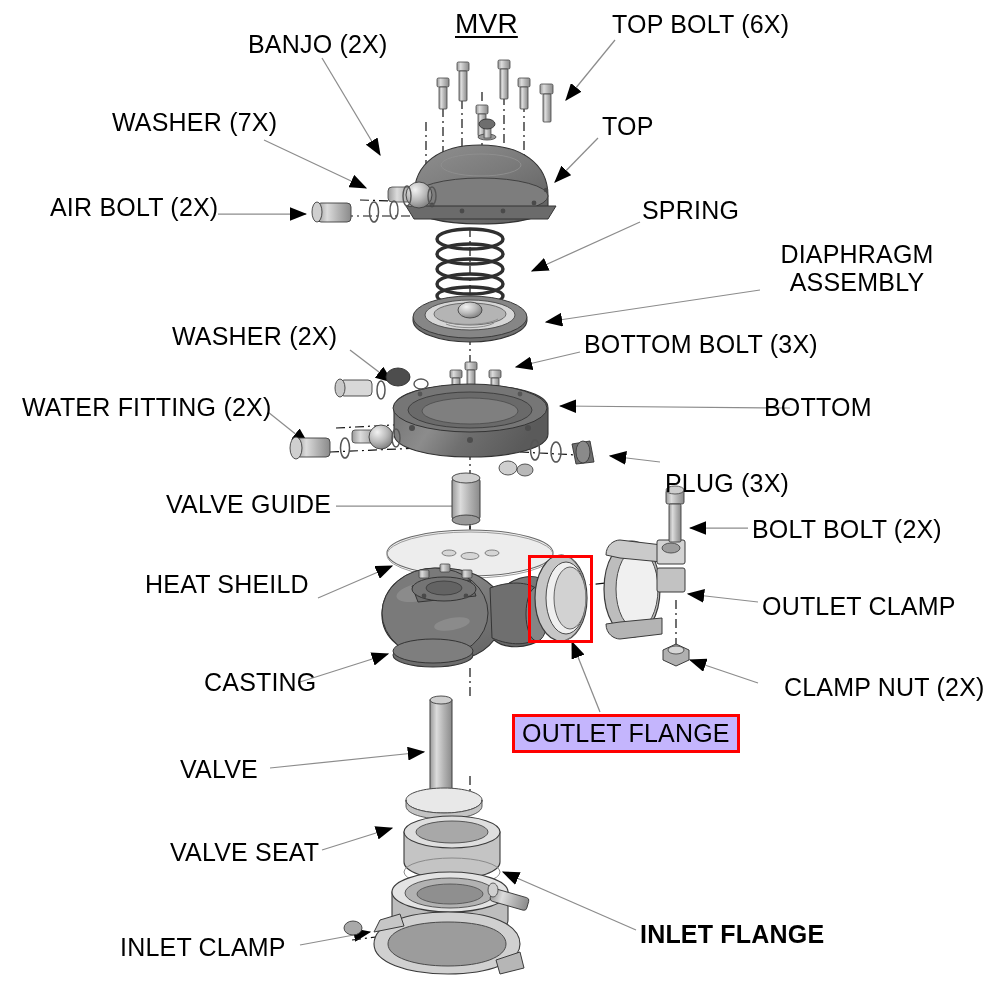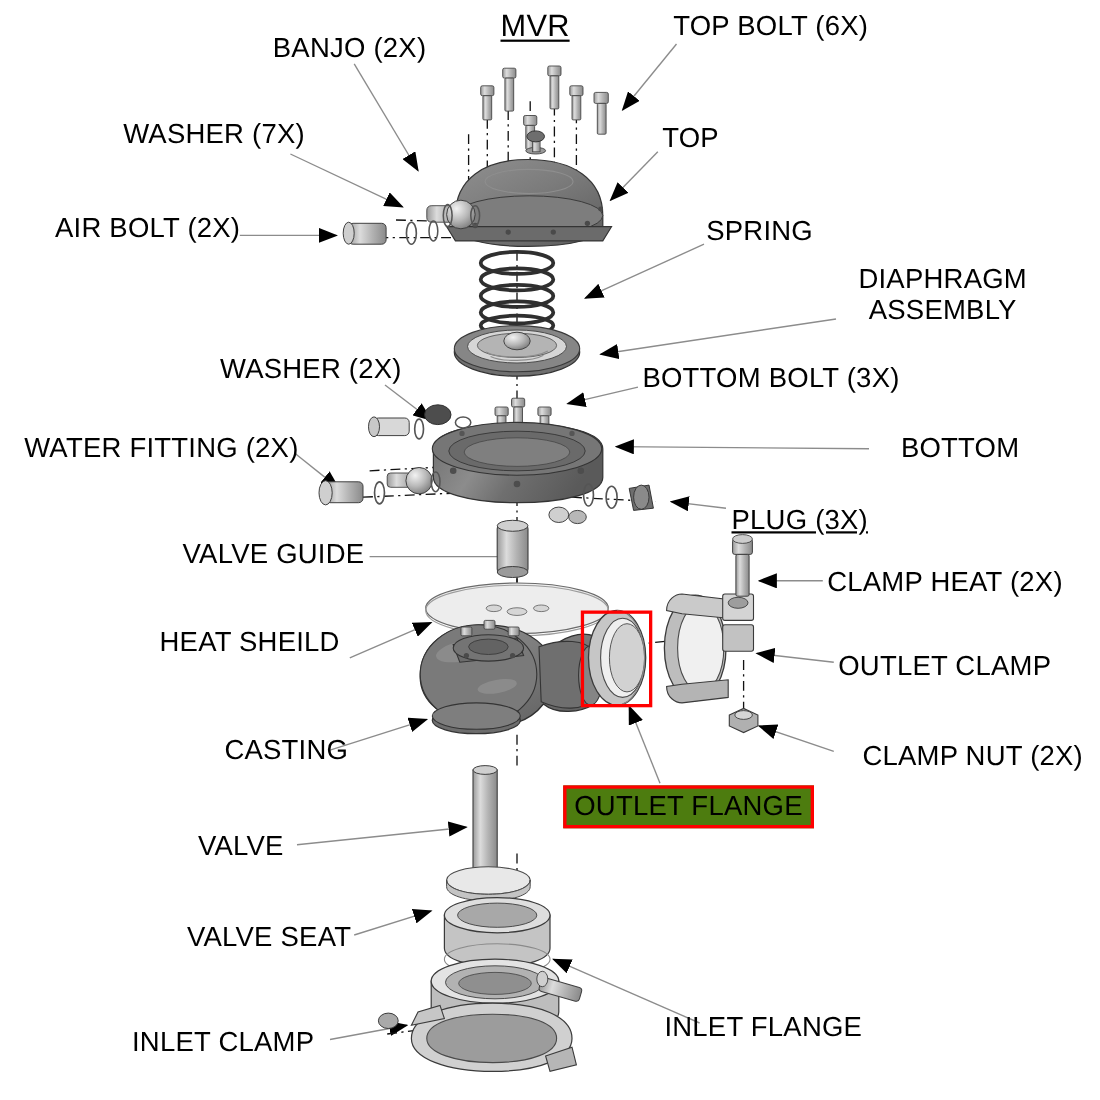--- a/index.html
+++ b/index.html
@@ -3,21 +3,21 @@
 <meta charset="utf-8">
 <style>
   html,body{margin:0;padding:0;background:#fff;}
   body{font-family:"Liberation Sans",sans-serif;}
   #stage{position:relative;width:1000px;height:1000px;background:#ffffff;overflow:hidden;}
   #artsvg{position:absolute;left:0;top:0;width:1000px;height:1000px;}
   .lbl{position:absolute;font-family:"Liberation Sans",sans-serif;font-size:25px;color:#000;
        white-space:nowrap;line-height:1.12;letter-spacing:.2px;}
   .lbl.two{white-space:normal;text-align:center;}
   .lbl.title{font-size:28px;text-decoration:underline;text-underline-offset:3px;}
-  .lbl.hl{border:3px solid #ff0000;padding:2px 7px 3px 7px;background:#4d7c0f;}
+  .lbl.hl{border:3px solid #ff0000;padding:2px 7px 3px 7px;background:#c4b5fd;}
 </style>
 </head>
 <body>
 
 <div id="stage">
 
   <svg id="artsvg" viewBox="0 0 1000 1000">
     <defs>
       <linearGradient id="gDark" x1="0" y1="0" x2="1" y2="0.3">
         <stop offset="0%" stop-color="#6d6d6d"></stop>
@@ -334,30 +334,30 @@
 
   <div id="labels">
       <div class="lbl title" style="left: 455px; top: 8px;">MVR</div>
       <div class="lbl" style="left: 612px; top: 10px;">TOP BOLT (6X)</div>
       <div class="lbl" style="left: 248px; top: 30px;">BANJO (2X)</div>
       <div class="lbl" style="left: 112px; top: 108px;">WASHER (7X)</div>
       <div class="lbl" style="left: 602px; top: 112px;">TOP</div>
       <div class="lbl" style="left: 50px; top: 193px;">AIR BOLT (2X)</div>
       <div class="lbl" style="left: 642px; top: 196px;">SPRING</div>
       <div class="lbl two" style="left: 762px; top: 240px; width: 190px;">DIAPHRAGM ASSEMBLY</div>
-      <div class="lbl" style="left: 172px; top: 322px; margin-left: 28px;">WASHER (2X)</div>
+      <div class="lbl" style="left: 172px; top: 322px;">WASHER (2X)</div>
       <div class="lbl" style="left: 584px; top: 330px;">BOTTOM BOLT (3X)</div>
       <div class="lbl" style="left: 22px; top: 393px;">WATER FITTING (2X)</div>
-      <div class="lbl" style="left: 819px; top: 393px;">BOTTOM</div>
-      <div class="lbl" style="left: 665px; top: 459px; text-decoration: underline;">PLUG (3X)</div>
+      <div class="lbl" style="left: 764px; top: 393px;">BOTTOM</div>
+      <div class="lbl" style="left: 665px; top: 469px;">PLUG (3X)</div>
       <div class="lbl" style="left: 166px; top: 490px;">VALVE GUIDE</div>
-      <div class="lbl" style="left: 752px; top: 515px;">CLAMP HEAT (2X)</div>
+      <div class="lbl" style="left: 752px; top: 515px;">BOLT BOLT (2X)</div>
       <div class="lbl" style="left: 145px; top: 570px;">HEAT SHEILD</div>
       <div class="lbl" style="left: 762px; top: 592px;">OUTLET CLAMP</div>
       <div class="lbl" style="left: 204px; top: 668px;">CASTING</div>
       <div class="lbl" style="left: 762px; top: 673px; margin-left: 22px;">CLAMP NUT (2X)</div>
       <div class="lbl hl" style="left: 512px; top: 714px;">OUTLET FLANGE</div>
       <div class="lbl" style="left: 180px; top: 755px;">VALVE</div>
       <div class="lbl" style="left: 170px; top: 838px;">VALVE SEAT</div>
-      <div class="lbl" style="left: 604px; top: 920px;">INLET FLANGE</div>
+      <div class="lbl" style="left: 640px; top: 920px; font-weight: bold;">INLET FLANGE</div>
       <div class="lbl" style="left: 120px; top: 933px;">INLET CLAMP</div>
     </div>
 </div>
 
 </body></html>

